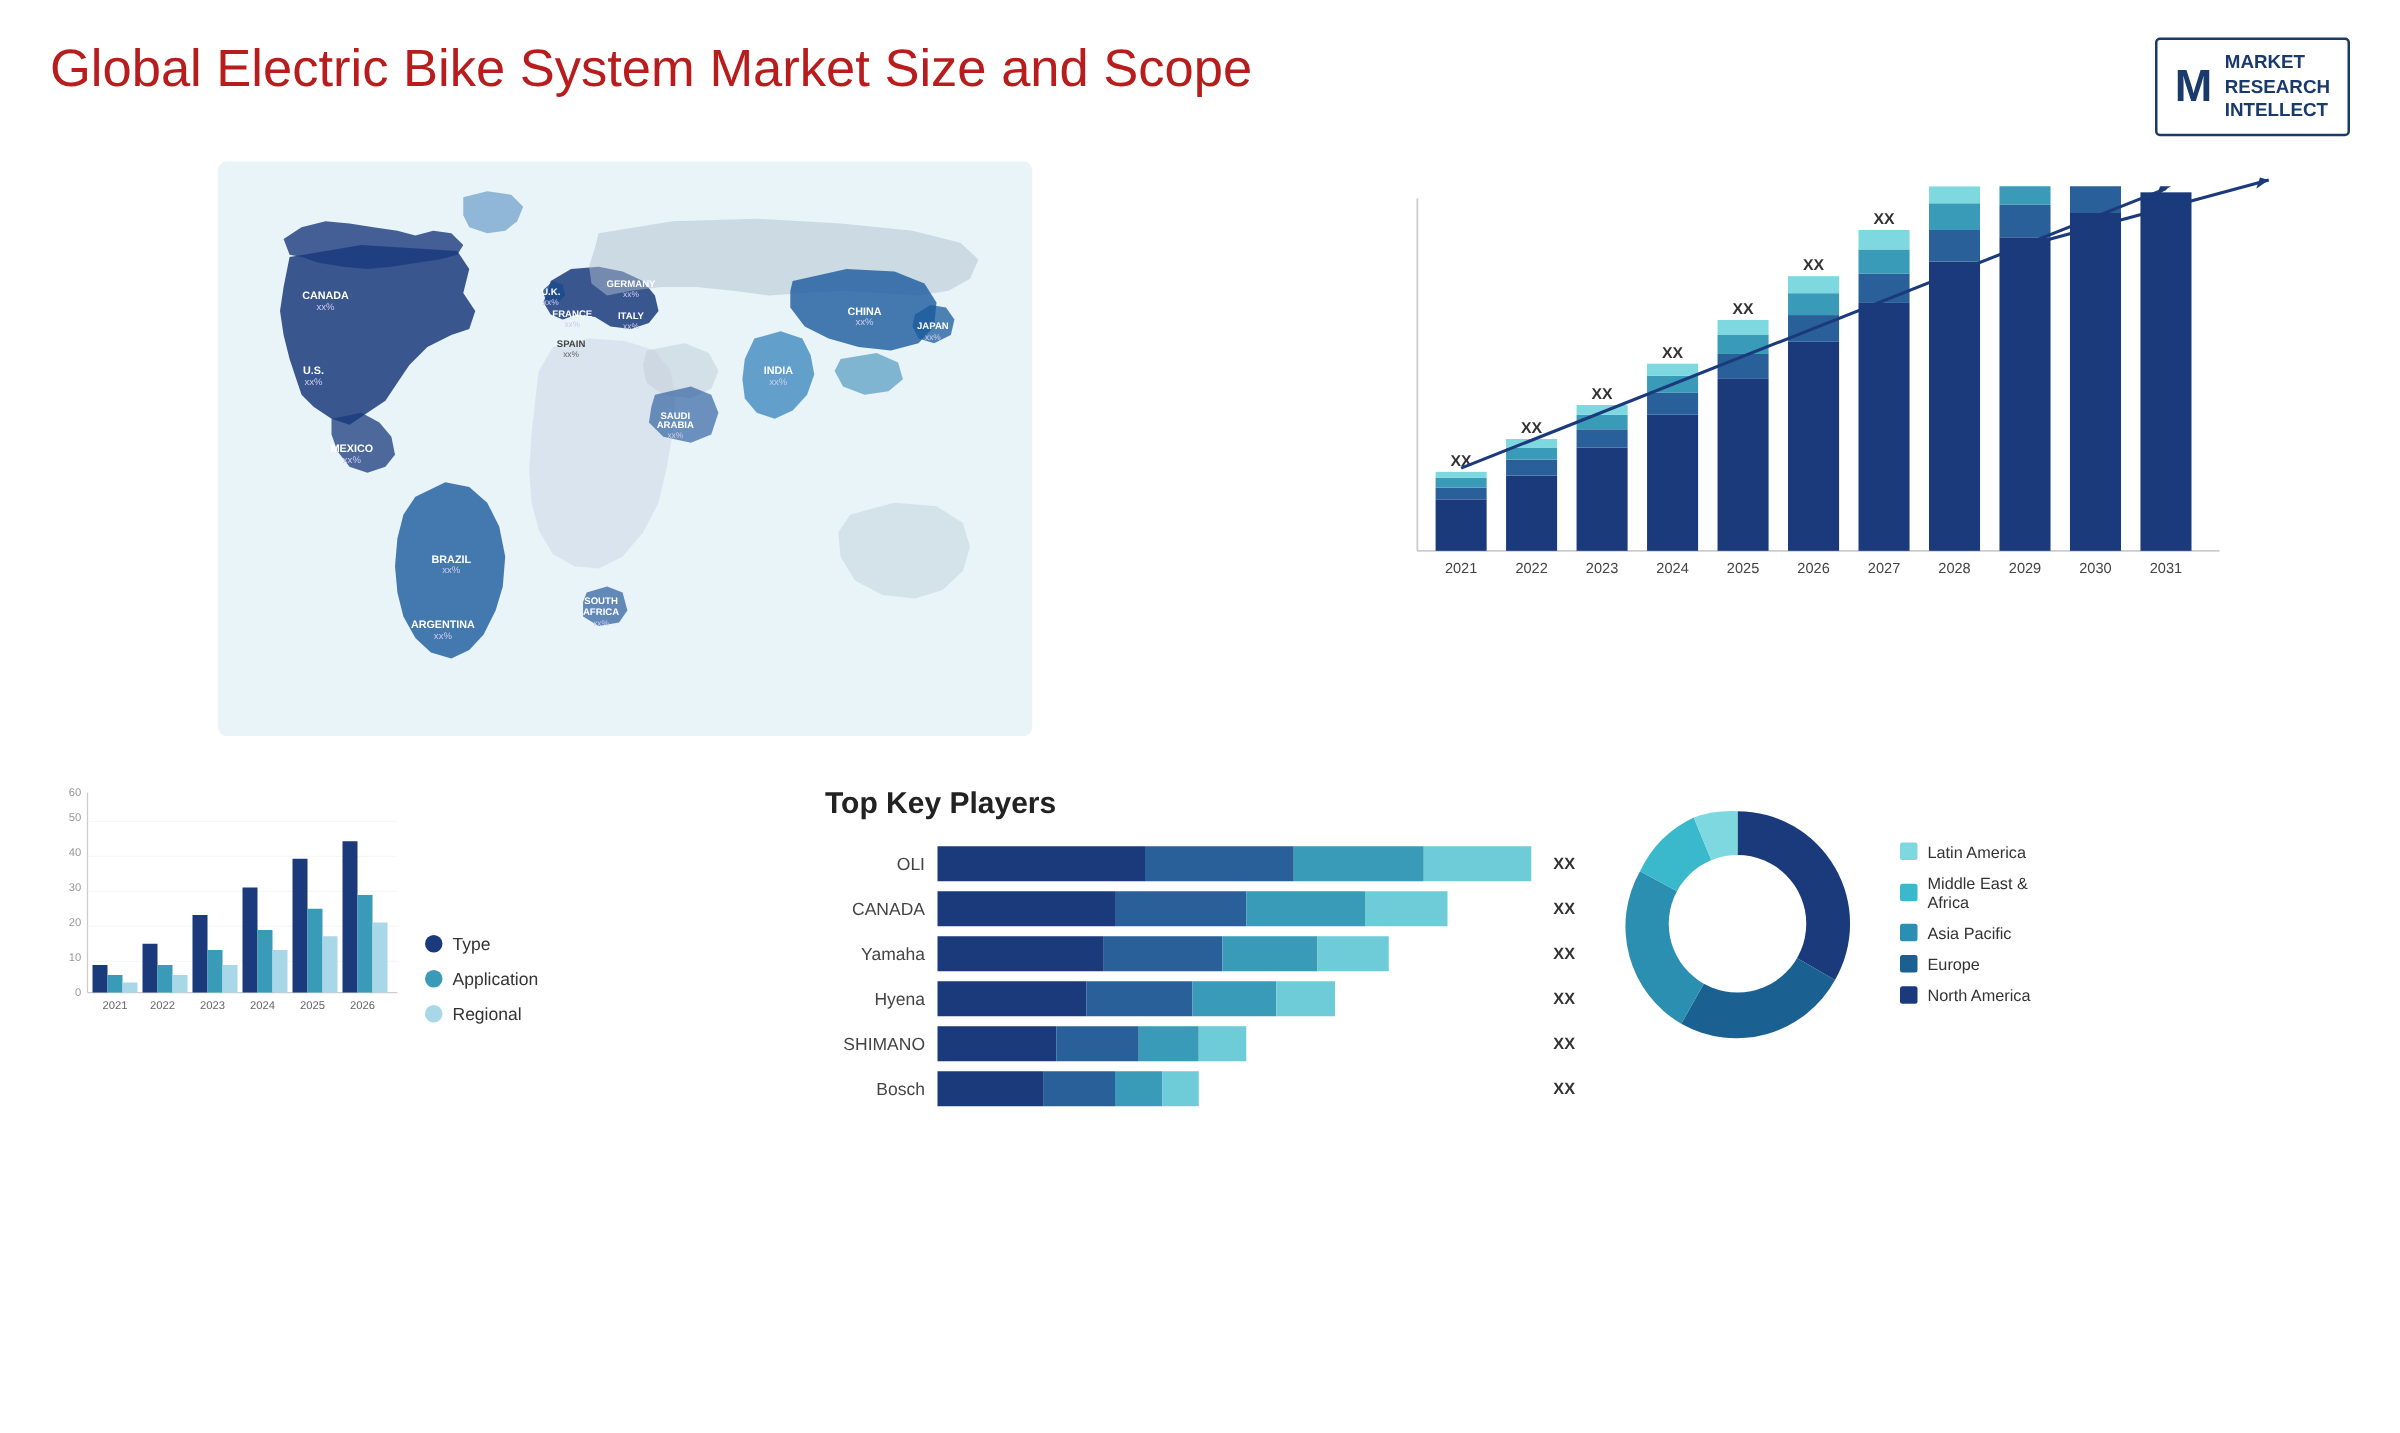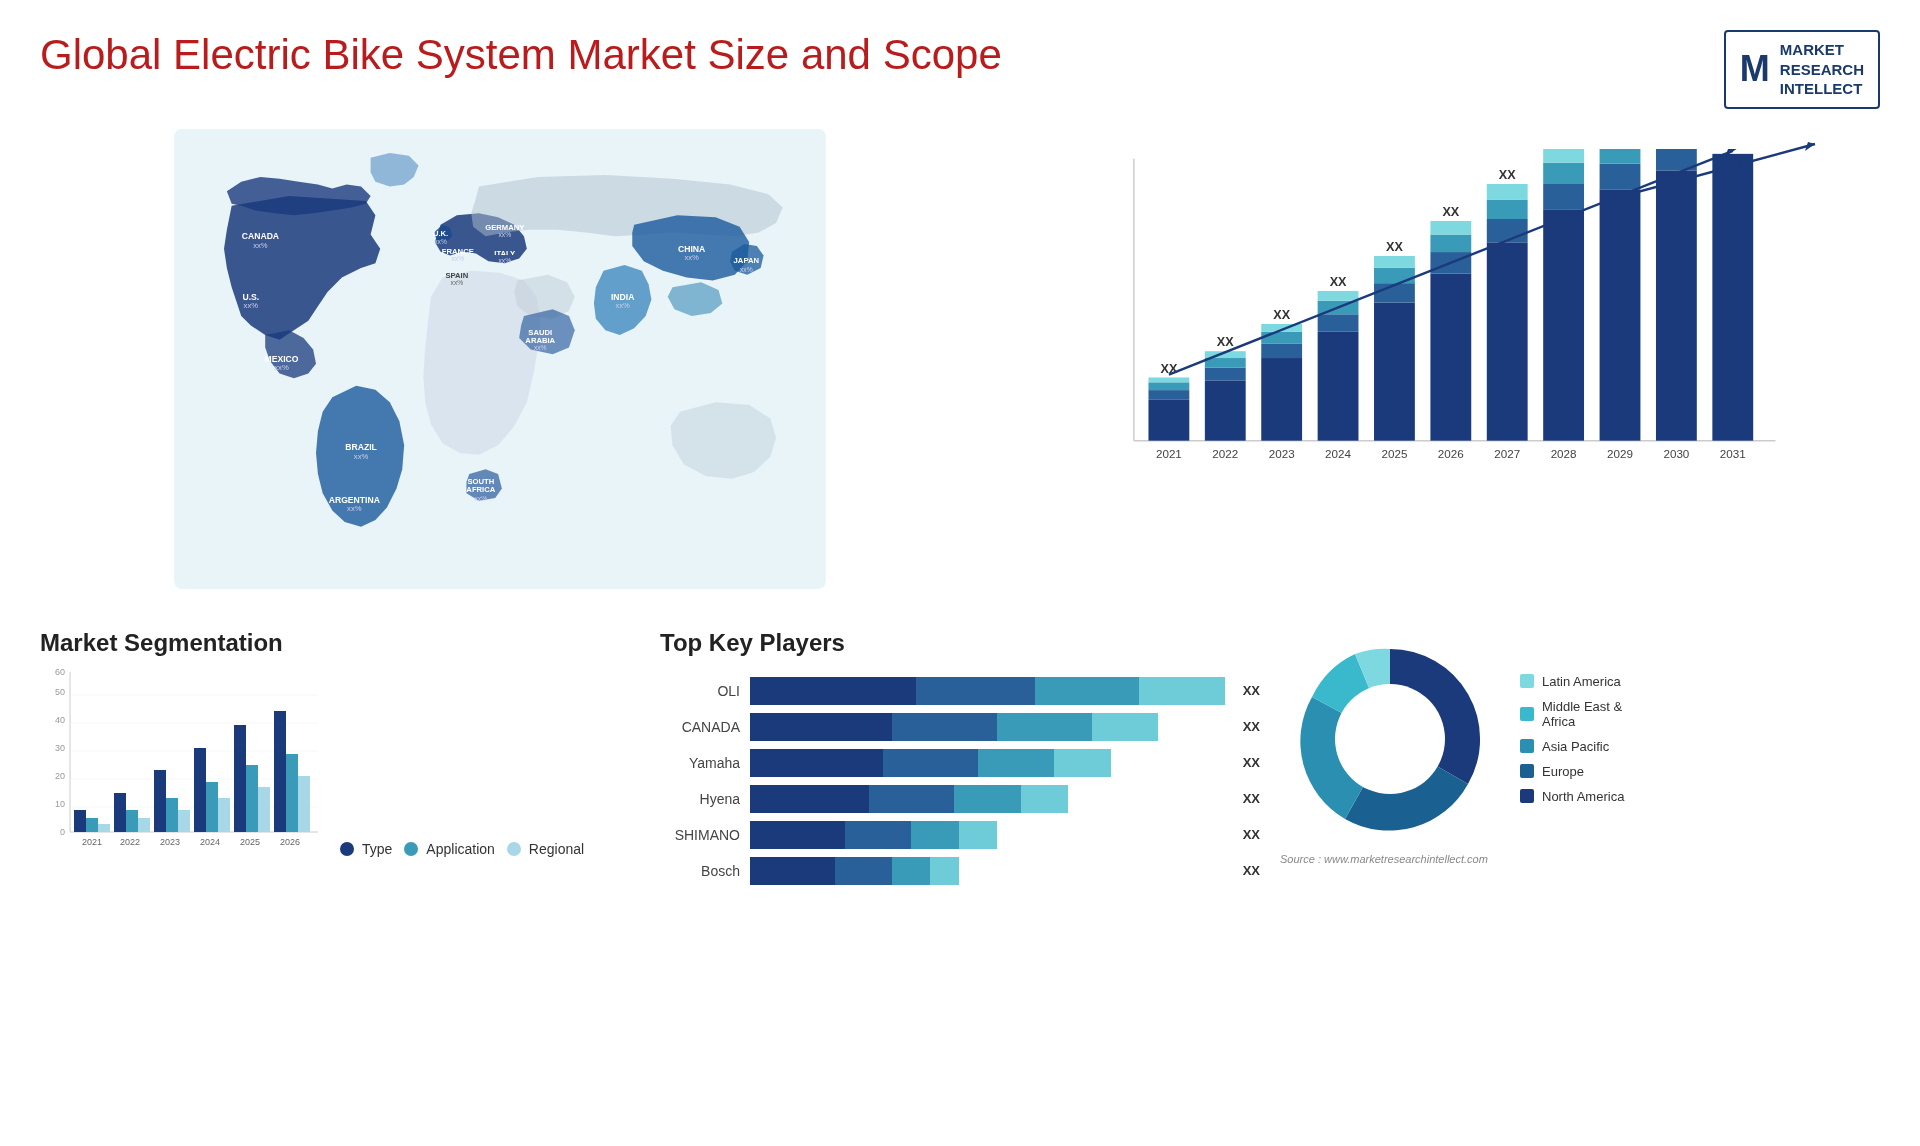--- a/index.html
+++ b/index.html
@@ -88,21 +88,21 @@
       color: #222;
       margin-bottom: 10px;
     }
     .segment-chart-area {
       display: flex;
       gap: 20px;
       align-items: flex-end;
     }
     .seg-legend {
       display: flex;
-      flex-direction: row;
+      flex-direction: column;
       gap: 12px;
       justify-content: center;
       padding-bottom: 20px;
     }
     .legend-item {
       display: flex;
       align-items: center;
       gap: 8px;
       font-size: 14px;
       color: #333;
@@ -386,21 +386,20 @@
         <line x1="66" y1="232" x2="646" y2="2" stroke="#1a3a7c" stroke-width="2.5" stroke-dasharray="none"></line>
         <polygon points="650,0 638,8 642,-2" fill="#1a3a7c"></polygon>
       </svg>
     </div>
   </div>
 </div>
 
 <div class="bottom-grid">
 
   <div class="segment-section">
-    <h3>Market Segmentation</h3>
     <div class="segment-chart-area">
 
       <svg viewBox="0 0 280 210" width="280" height="210">
 
         <line x1="30" y1="5" x2="30" y2="165" stroke="#ccc" stroke-width="1"></line>
         <line x1="30" y1="165" x2="278" y2="165" stroke="#ccc" stroke-width="1"></line>
 
         <text x="25" y="168" text-anchor="end" font-size="9" fill="#999">0</text>
         <text x="25" y="140" text-anchor="end" font-size="9" fill="#999">10</text>
         <text x="25" y="112" text-anchor="end" font-size="9" fill="#999">20</text>
@@ -579,16 +578,15 @@
         <div class="regional-legend-item">
           <div class="regional-legend-dot" style="background:#1a6090;"></div>
           <span>Europe</span>
         </div>
         <div class="regional-legend-item">
           <div class="regional-legend-dot" style="background:#1a3a7c;"></div>
           <span>North America</span>
         </div>
       </div>
     </div>
-    <p class="source-text" style="text-align:left;padding:4px 0 0 0;font-size:11px;color:#888;font-style:italic;">Source : www.marketresearchintellect.com</p>
   </div>
 
 </div>
 
 </body></html>

